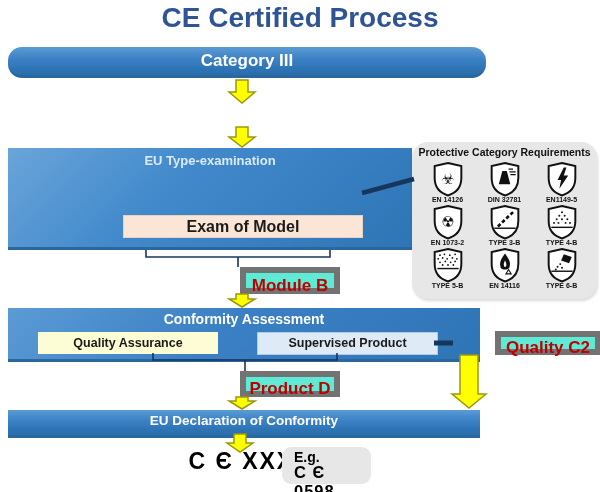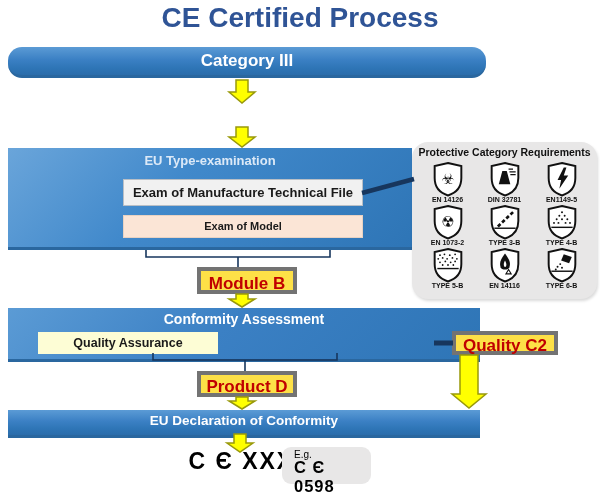--- a/index.html
+++ b/index.html
@@ -23,24 +23,24 @@
   #eu-box{
     left:8px;top:148px;width:404px;height:102px;
     background:linear-gradient(135deg,#6aa5da 0%,#4189cb 40%,#2e75b6 100%);
     border-bottom:3px solid #2a679f;
   }
   #eu-heading{top:5px;left:0;width:100%;text-align:center;color:#DCE9F7;font-weight:bold;font-size:13px;}
   .innerbox{
     text-align:center;font-weight:bold;color:#1a1a1a;
   }
   #exam-file-box{left:115px;top:31px;width:240px;height:27px;background:#F1F1F1;border:1px solid #b9bfc6;font-size:13px;line-height:25px;}
-  #exam-model-box{left:115px;top:67px;width:240px;height:23px;background:#FBE5D6;border:1px solid #e8d2c2;font-size:11px;line-height:21px;}
+  #exam-model-box{left:115px;top:67px;width:240px;height:23px;background:#FBE5D6;border:1px solid #e8d2c2;font-size:16px;line-height:21px;}
   .module-box{
-    background:#fde047;border:4px solid #737373;color:#C00000;
-    font-weight:bold;font-size:17px;text-align:center;
+    background:#5eead4;border:6px solid #737373;color:#C00000;
+    font-weight:bold;font-size:17px;text-align:center;margin-left:43px;
   }
   #module-b{left:197px;top:267px;width:100px;height:27px;line-height:25px;}
   #module-d{left:197px;top:371px;width:100px;height:26px;line-height:24px;}
   #module-c2{left:452px;top:331px;width:106px;height:24px;line-height:22px;}
   #conformity-box{
     left:8px;top:308px;width:472px;height:54px;
     background:linear-gradient(135deg,#5b9bd5 0%,#3b80c4 45%,#2e75b6 100%);
     border-bottom:3px solid #2a679f;
   }
   #conformity-heading{top:3px;left:0;width:100%;text-align:center;color:#ffffff;font-weight:bold;font-size:14px;}
@@ -56,45 +56,45 @@
     display:grid;grid-template-columns:repeat(3,1fr);row-gap:1px;column-gap:4px;
   }
   .shield-cell{display:flex;flex-direction:column;align-items:center;}
   .shield-cell svg{width:32px;height:36px;}
   .shield-label{font-size:7px;font-weight:bold;color:#111;white-space:nowrap;margin-top:-1px;}
   #ce-mark{left:150px;top:448px;width:200px;text-align:center;font-size:23px;font-weight:bold;color:#000;letter-spacing:2px;}
   #eg-box{
     left:282px;top:447px;width:89px;height:37px;background:#E8E7E7;border-radius:9px;
     padding:2px 0 0 12px;
   }
-  #eg-label{font-size:10px;font-weight:normal;color:#000;}
+  #eg-label{font-size:14px;font-weight:bold;color:#000;}
   #eg-value{font-size:16.5px;font-weight:bold;color:#000;margin-top:-2px;letter-spacing:1px;}
   #overlay{position:absolute;left:0;top:0;width:600px;height:492px;pointer-events:none;}
 </style>
 </head>
 <body>
 
 <div id="stage">
 
   <div id="page-title" class="abs">CE Certified Process</div>
 
   <div id="bar-category" class="abs bluebar">Category III</div>
 
 
   <div id="eu-box" class="abs">
     <div id="eu-heading" class="abs">EU Type-examination</div>
-    <div id="exam-file-box" class="abs innerbox">Exam of Manufacture Technical File</div>
     <div id="exam-model-box" class="abs innerbox">Exam of Model</div>
   </div>
 
   <div id="module-b" class="abs module-box">Module B</div>
 
   <div id="conformity-box" class="abs">
     <div id="conformity-heading" class="abs">Conformity Assessment</div>
     <div id="qa-box" class="abs innerbox">Quality Assurance</div>
+    <div id="sp-box" class="abs innerbox">Supervised Product</div>
   </div>
 
   <div id="module-c2" class="abs module-box">Quality C2</div>
   <div id="module-d" class="abs module-box">Product D</div>
 
   <div id="bar-declaration" class="abs bluebar">EU Declaration of Conformity</div>
 
   <div id="ce-mark" class="abs">C Є XXXX</div>
 
   <div id="eg-box" class="abs">

